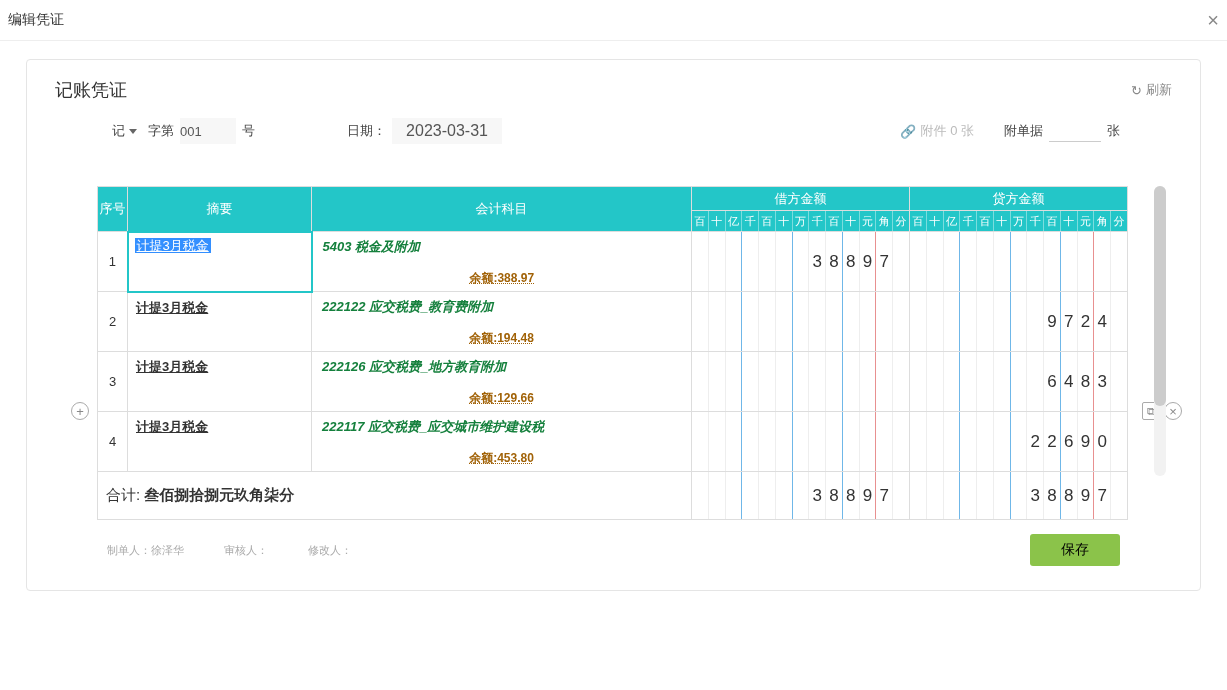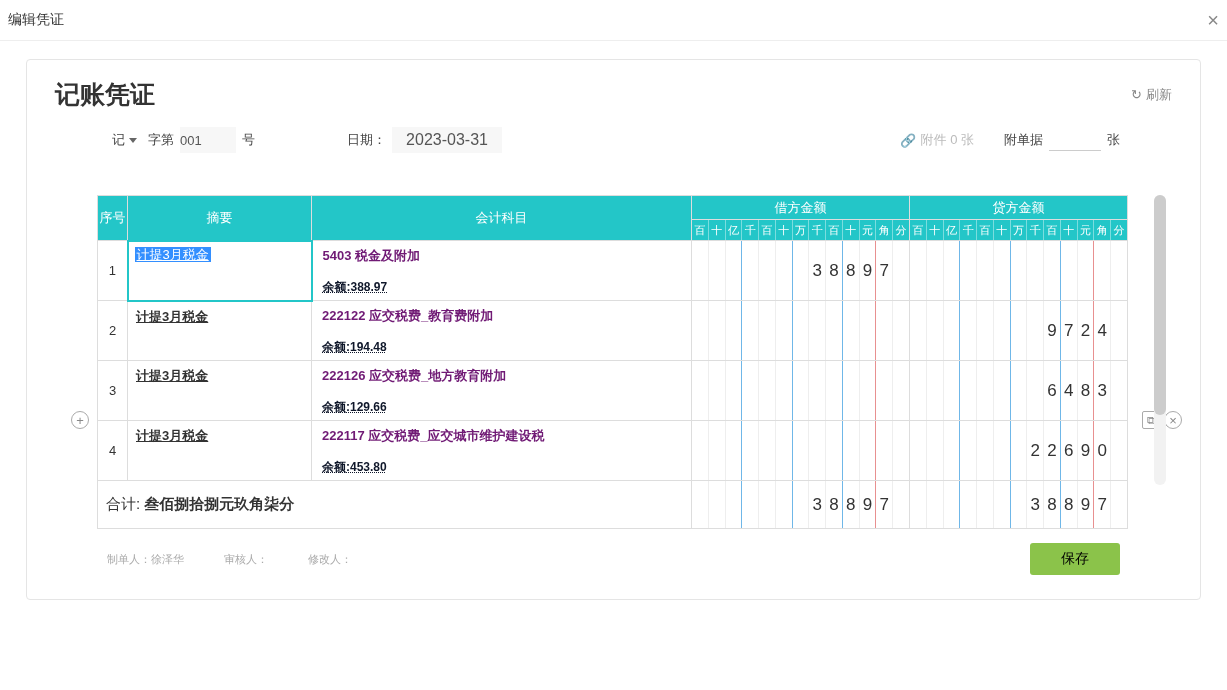--- a/index.html
+++ b/index.html
@@ -5,21 +5,21 @@
 * { box-sizing: border-box; margin: 0; padding: 0; }
 body { font-family: "Microsoft YaHei", Arial, sans-serif; font-size: 12px; color: #333; background: #fff; }
 
 .modal-header { display: flex; align-items: center; justify-content: space-between; padding: 10px 8px; border-bottom: 1px solid #eee; }
 .modal-title { font-size: 14px; font-weight: normal; color: #333; }
 .close-icon { font-size: 20px; color: #888; cursor: pointer; line-height: 1; }
 
 .content-wrap { padding: 18px 26px 30px 26px; }
 .panel { border: 1px solid #e5e5e5; border-radius: 4px; background: #fff; padding: 0; }
 .panel-top { display: flex; justify-content: space-between; align-items: center; padding: 18px 28px 6px 28px; }
-.page-title { font-size: 25px; font-weight: 700; color: #333; }
+.page-title { font-size: 18px; font-weight: 400; color: #333; }
 .refresh { color: #888; font-size: 13px; cursor: pointer; display: inline-flex; align-items: center; gap: 4px; }
 .refresh-icon { font-size: 13px; }
 
 .toolbar { display: flex; align-items: center; padding: 10px 80px 14px 80px; gap: 6px; font-size: 13px; color: #444; }
 .toolbar .sel { display: inline-flex; align-items: center; gap: 4px; border: 1px solid transparent; padding: 2px 4px; cursor: pointer; }
 .toolbar .num-input { width: 56px; height: 26px; text-align: left; background: #f7f7f7; border: none; font-size: 13px; color: #555; }
 .toolbar .date-input { width: 110px; height: 26px; text-align: center; background: #f7f7f7; border: none; font-size: 16px; color: #555; }
 .toolbar .spacer { flex: 1; }
 .toolbar .attach-link { color: #bbb; font-size: 13px; display: inline-flex; align-items: center; gap: 4px; }
 .toolbar .attach-group { display: inline-flex; align-items: center; gap: 6px; color: #444; }
@@ -44,22 +44,22 @@
 .body-row td { vertical-align: top; background: #fff; }
 .body-row.focused td { }
 .idx-cell { text-align: center; font-size: 13px; color: #333; vertical-align: middle !important; height: 60px; }
 .summary-cell { padding: 0; position: relative; }
 .summary-cell.focused { border: 2px solid #23c6c8 !important; }
 .summary-text { padding: 6px 8px; font-size: 13px; font-weight: bold; color: #333; line-height: 1.4; text-decoration: underline; }
 .summary-text.selected { background: #338fff; color: #fff; display: inline; padding: 0 2px; margin: 6px 4px; }
 .summary-cell.focused .summary-text { font-weight: normal; }
 
 .account-cell { padding: 6px 10px 4px 10px; }
-.account-name { font-size: 13px; font-weight: bold; color: #701a75; margin-bottom: 14px; }
-.account-balance { font-size: 12px; font-weight: bold; color: #0f172a; text-decoration: underline dotted; }
+.account-name { font-size: 13px; font-weight: bold; color: #15803d; margin-bottom: 14px; font-style: italic; }
+.account-balance { font-size: 12px; font-weight: bold; color: #a16207; text-decoration: underline dotted; text-align: center; }
 
 .amount-cell { padding: 0; height: 60px; position: relative; }
 .amt-grid { display: flex; height: 100%; position: absolute; inset: 0; }
 .amt-col { flex: 1; border-left: 1px solid #eee; position: relative; }
 .amt-col:first-child { border-left: none; }
 .amt-col.blue { border-left-color: #6fb7e8; }
 .amt-col.red { border-left-color: #e89090; }
 .amt-digit { position: absolute; bottom: 50%; transform: translateY(50%); width: 100%; text-align: center; font-size: 17px; color: #333; font-family: Arial, sans-serif; }
 
 .total-row td { height: 48px; vertical-align: middle; }

